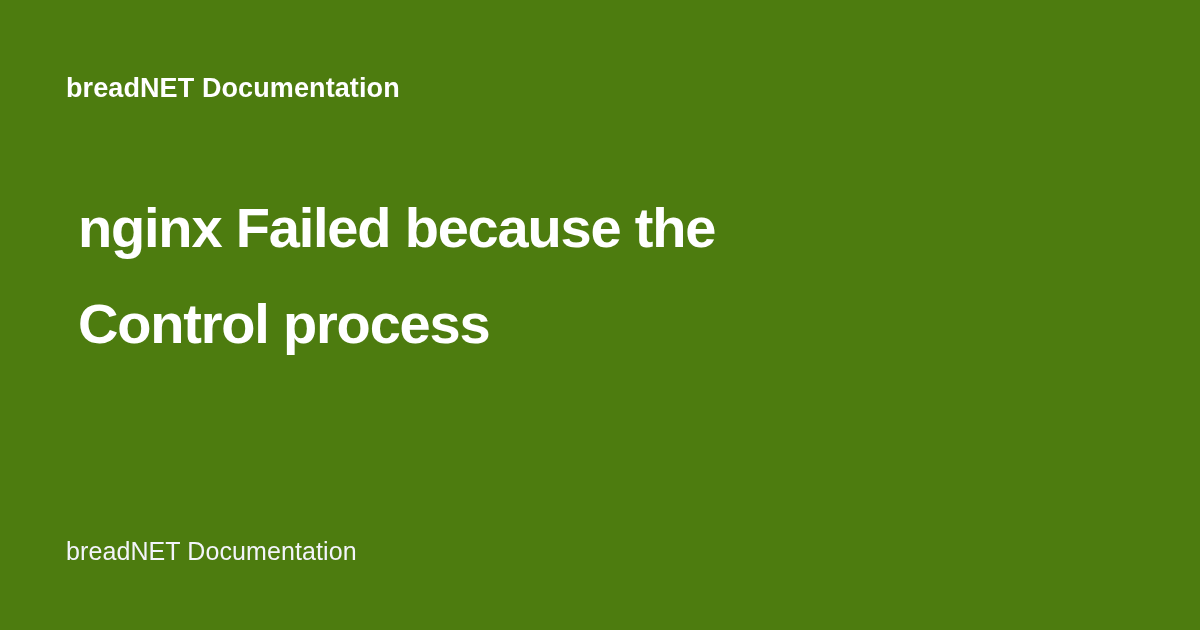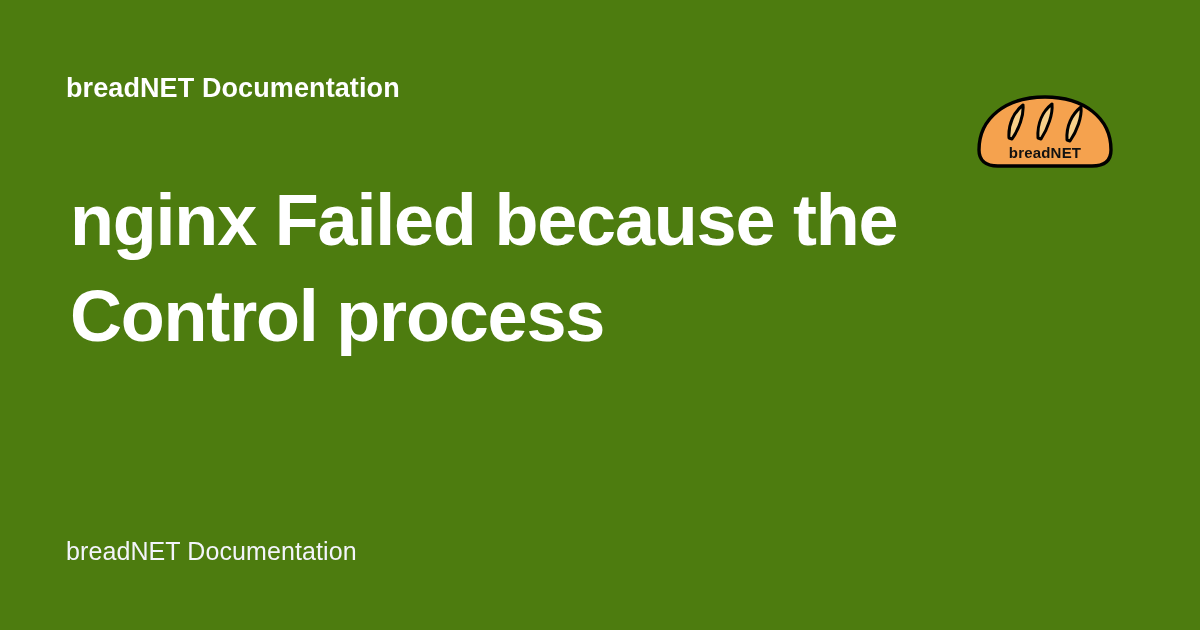--- a/index.html
+++ b/index.html
@@ -66,22 +66,22 @@
     fill: #111111;
     letter-spacing: 0.2px;
   }
 
   
   .headline {
     position: absolute;
     left: 66px;
     top: 168px;
     width: 840px;
-    margin: 4px;
-    font-size: 72px;
+    margin: 12px;
+    font-size: 56px;
     font-weight: bold;
     line-height: 96px;
     letter-spacing: -1.2px;
     color: #ffffff;
     word-wrap: break-word;
   }
 
   
   .card-footer {
     position: absolute;
@@ -105,37 +105,20 @@
 </style>
 </head>
 <body>
 
 <div class="card">
 
   <div class="card-header">
 
     <div class="site-title">breadNET Documentation</div>
 
-    <div class="brand-logo">
-      <svg viewBox="0 0 146 86" xmlns="http://www.w3.org/2000/svg">
-
-        <path d="M7 62
-                 C7 30, 34 9, 73 9
-                 C112 9, 139 30, 139 62
-                 C139 72, 133 78, 120 78
-                 L26 78
-                 C13 78, 7 72, 7 62 Z" fill="#f5a24e" stroke="#000000" stroke-width="3.4" stroke-linejoin="round"></path>
-
-        <path d="M37 50 C36 36, 42 24, 51 17 C52 27, 47 41, 40 51 Z" fill="#f7d08a" stroke="#000000" stroke-width="3" stroke-linejoin="round"></path>
-        <path d="M66 50 C65 35, 71 23, 80 16 C81 26, 76 40, 69 51 Z" fill="#f7d08a" stroke="#000000" stroke-width="3" stroke-linejoin="round"></path>
-        <path d="M95 52 C94 38, 100 26, 109 19 C110 29, 105 43, 98 53 Z" fill="#f7d08a" stroke="#000000" stroke-width="3" stroke-linejoin="round"></path>
-
-        <text class="loaf-wordmark" x="73" y="70" text-anchor="middle">breadNET</text>
-      </svg>
-    </div>
 
   </div>
 
   <h1 class="headline">nginx Failed because the Control process</h1>
 
   <div class="card-footer">
     <div class="footer-text">breadNET Documentation</div>
   </div>
 
 </div>

